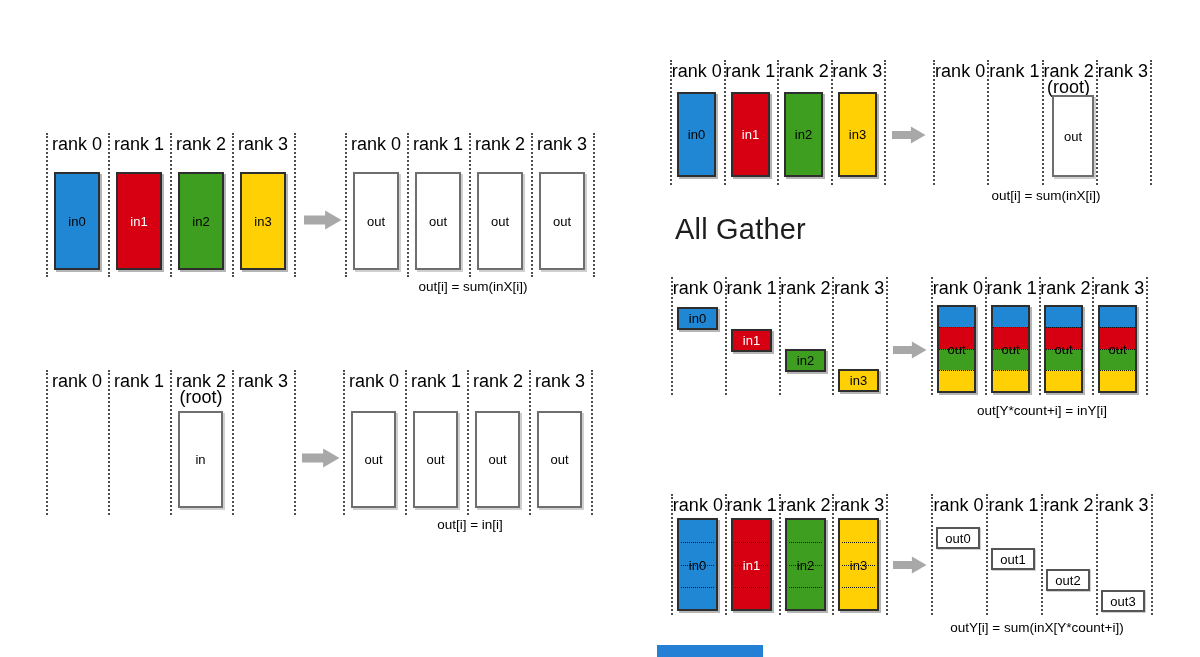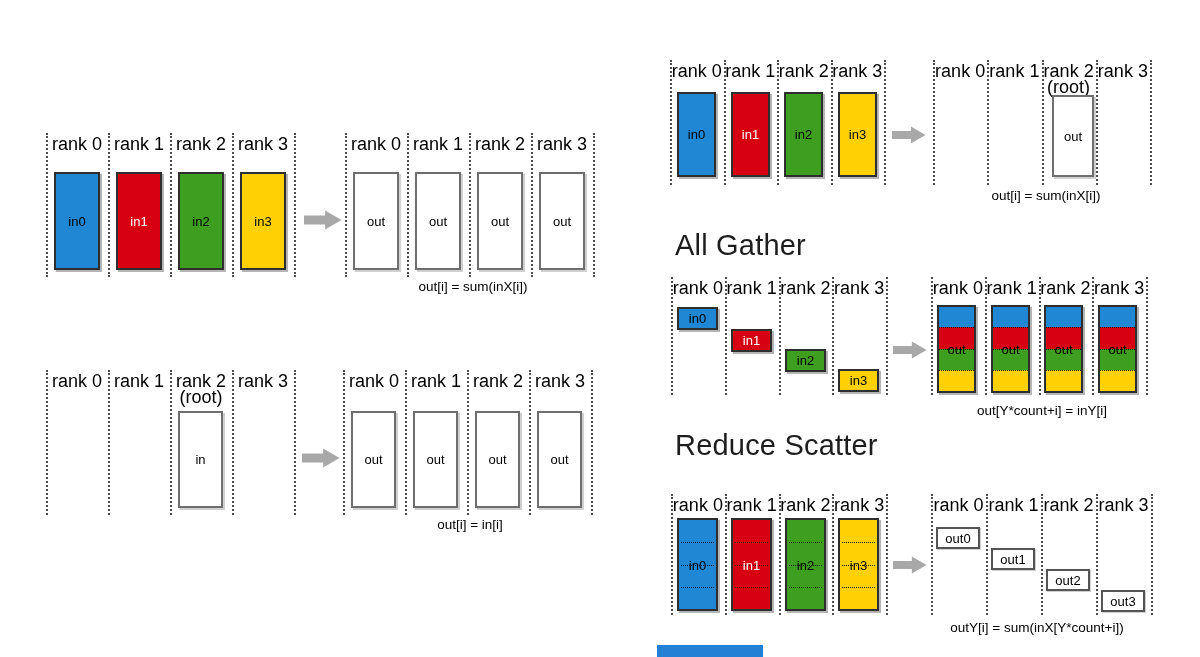--- a/index.html
+++ b/index.html
@@ -123,21 +123,21 @@
     <div class="dotline" style="left: 987.25px; top: 60px; height: 125px;"></div>
     <div class="dotline" style="left: 1041.5px; top: 60px; height: 125px;"></div>
     <div class="dotline" style="left: 1095.75px; top: 60px; height: 125px;"></div>
     <div class="dotline" style="left: 1150px; top: 60px; height: 125px;"></div>
     <div class="rank-label" style="left: 933px; top: 63px; width: 54.25px;">rank 0</div>
     <div class="rank-label" style="left: 987.25px; top: 63px; width: 54.25px;">rank 1</div>
     <div class="rank-label" style="left: 1041.5px; top: 63px; width: 54.25px;">rank 2</div>
     <div class="rank-label" style="left: 1095.75px; top: 63px; width: 54.25px;">rank 3</div>
     <div class="rank-label" style="left: 1041.5px; top: 79px; width: 54.25px;">(root)</div>
     <div class="box white" style="left: 1052px; top: 95px; width: 42px; height: 82px;">out</div>
-    <div class="title" style="left: 675px; top: 213px; margin-top: 16px;">All Gather</div>
+    <div class="title" style="left: 675px; top: 213px;">All Gather</div>
     <div class="caption" style="left: 872px; top: 403px; width: 340px;">out[Y*count+i] = inY[i]</div>
     <div class="arrow" style="left: 893px; top: 341px;"><svg width="34" height="18" viewBox="0 0 36 20" preserveAspectRatio="none">
         <path d="M0,5.5 H20 V0.5 L35.5,10 L20,19.5 V14.5 H0 Z" fill="#a8a8a8"></path>
       </svg></div>
     <div class="dotline" style="left: 671px; top: 277px; height: 118px;"></div>
     <div class="dotline" style="left: 724.75px; top: 277px; height: 118px;"></div>
     <div class="dotline" style="left: 778.5px; top: 277px; height: 118px;"></div>
     <div class="dotline" style="left: 832.25px; top: 277px; height: 118px;"></div>
     <div class="dotline" style="left: 886px; top: 277px; height: 118px;"></div>
     <div class="rank-label" style="left: 671px; top: 280px; width: 53.75px;">rank 0</div>
@@ -178,21 +178,20 @@
       <div class="seg segline" style="background: rgb(255, 209, 4);"></div>
       <span class="stack-label">out</span>
     </div>
     <div class="box stack" style="left: 1098px; top: 305px; width: 39px; height: 88px;">
       <div class="seg" style="background: rgb(31, 135, 211);"></div>
       <div class="seg segline" style="background: rgb(214, 0, 18);"></div>
       <div class="seg segline" style="background: rgb(61, 158, 32);"></div>
       <div class="seg segline" style="background: rgb(255, 209, 4);"></div>
       <span class="stack-label">out</span>
     </div>
-    <div class="title" style="left: 675px; top: 429px;">Reduce Scatter</div>
     <div class="caption" style="left: 867px; top: 620px; width: 340px;">outY[i] = sum(inX[Y*count+i])</div>
     <div class="arrow" style="left: 893px; top: 556px;"><svg width="34" height="18" viewBox="0 0 36 20" preserveAspectRatio="none">
         <path d="M0,5.5 H20 V0.5 L35.5,10 L20,19.5 V14.5 H0 Z" fill="#a8a8a8"></path>
       </svg></div>
     <div class="dotline" style="left: 671px; top: 494px; height: 121px;"></div>
     <div class="dotline" style="left: 724.75px; top: 494px; height: 121px;"></div>
     <div class="dotline" style="left: 778.5px; top: 494px; height: 121px;"></div>
     <div class="dotline" style="left: 832.25px; top: 494px; height: 121px;"></div>
     <div class="dotline" style="left: 886px; top: 494px; height: 121px;"></div>
     <div class="rank-label" style="left: 671px; top: 497px; width: 53.75px;">rank 0</div>

